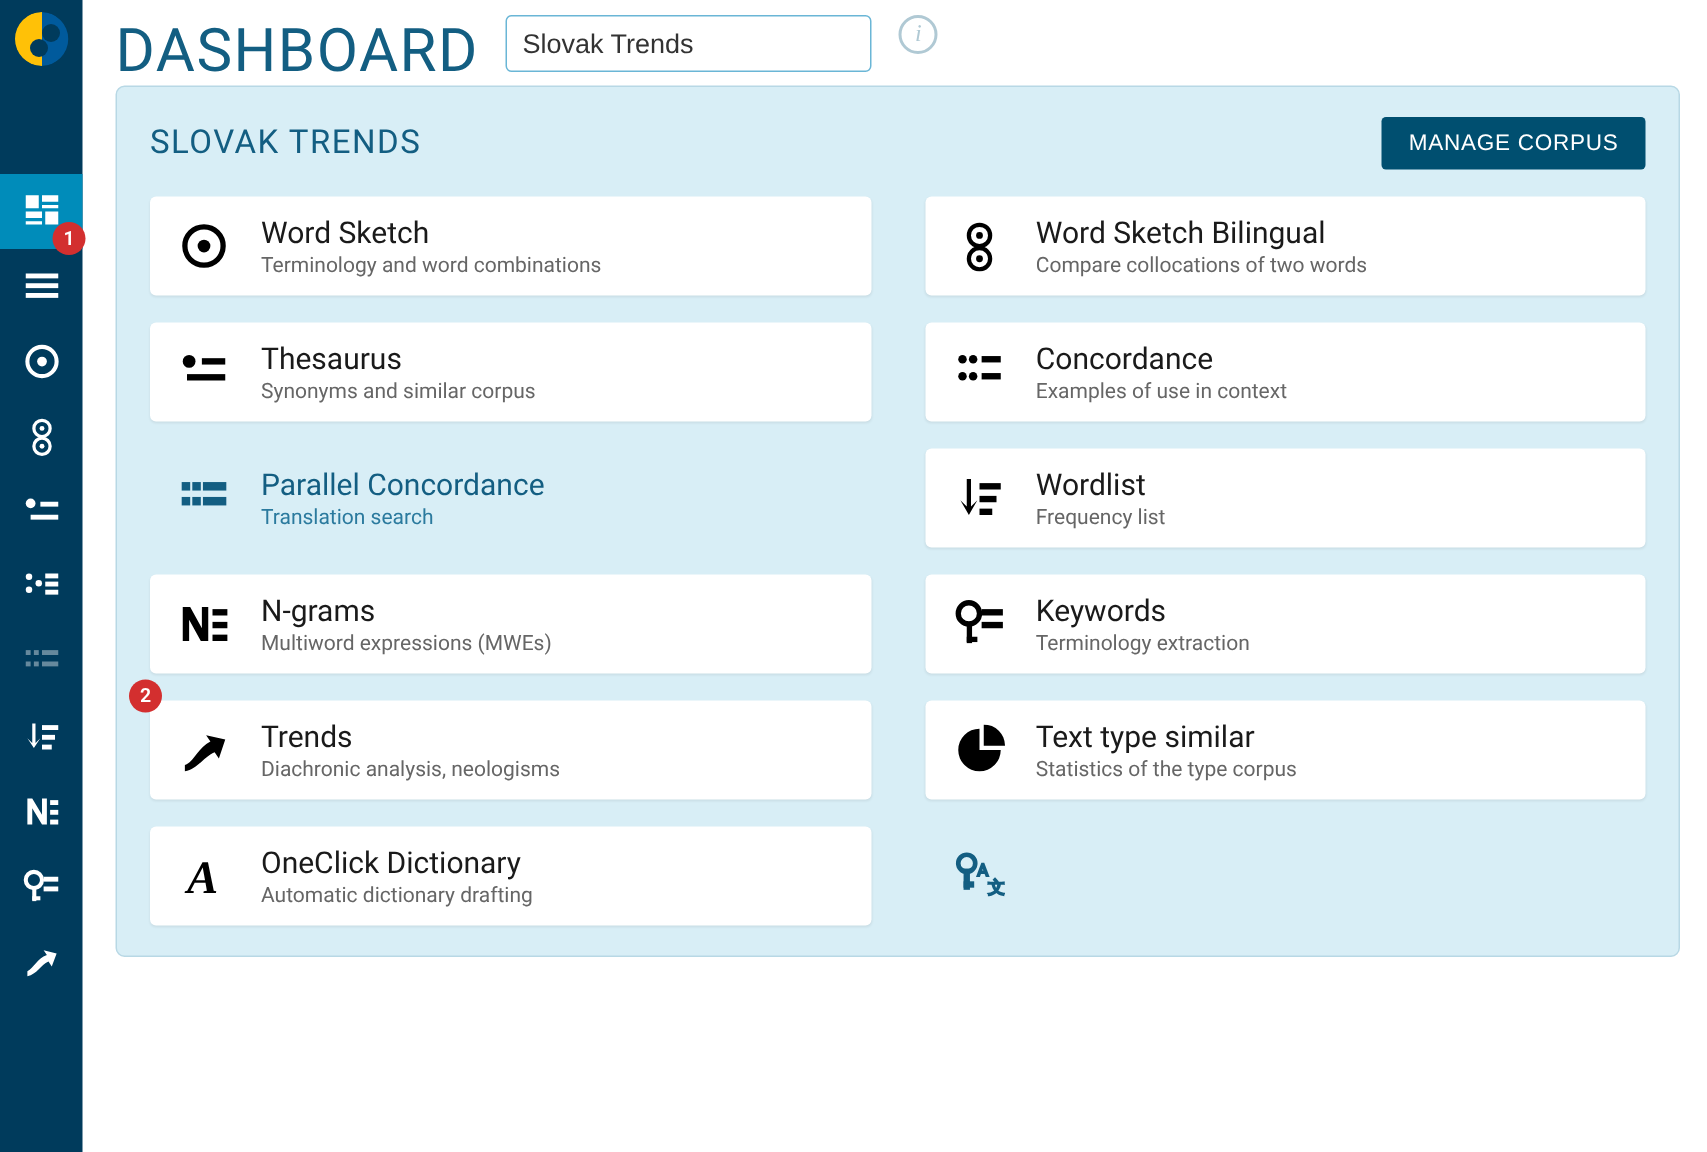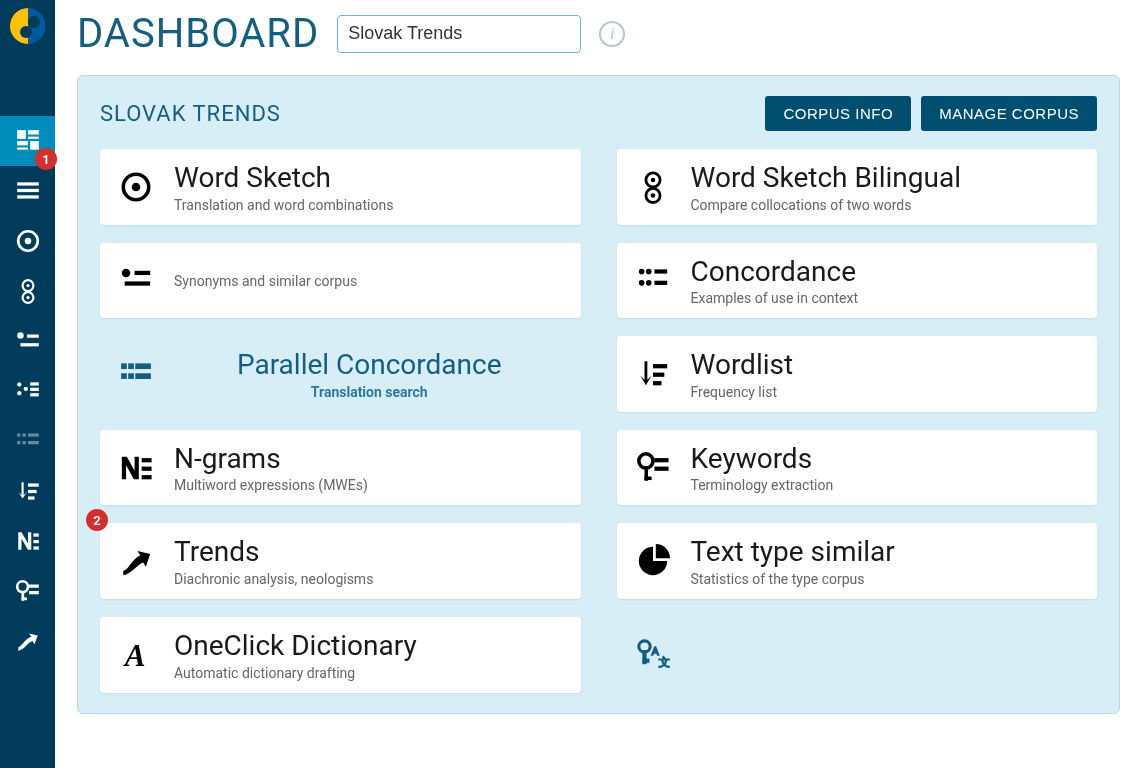--- a/index.html
+++ b/index.html
@@ -65,23 +65,22 @@
     font-size: 13px; font-weight: 600;
     z-index: 10;
   }
   .main {
     flex: 1;
     padding: 10px 18px 0 22px;
     overflow: hidden;
   }
   .topbar {
     display: flex;
-    align-items: center;
     gap: 18px;
-    margin-bottom: 18px;
+    margin-bottom: 0;
   }
   .page-title {
     font-size: 40px;
     font-weight: 400;
     color: #135e82;
     letter-spacing: 1px;
   }
   .search-wrap {
     display: flex;
     align-items: center;
@@ -150,34 +149,33 @@
     display: flex;
     align-items: center;
     gap: 18px;
     cursor: pointer;
     min-height: 66px;
     position: relative;
   }
   .card.ghost {
     background: transparent;
     box-shadow: none;
-    text-align: center;
   }
   .card.ghost .card-title { color: #135e82; }
-  .card.ghost .card-sub { color: #2b7a9e; font-weight: bold; }
+  .card.ghost .card-sub { color: #2b7a9e; }
   .card.ghost .card-icon svg { fill: #135e82; stroke: #135e82; }
   .card-icon {
     width: 40px;
     display: flex; align-items: center; justify-content: center;
     flex-shrink: 0;
   }
   .card-icon svg { width: 34px; height: 34px; fill: #000; }
   .card-body { flex: 1; }
   .card-title {
-    font-size: 28px;
+    font-size: 20px;
     color: #1a1a1a;
     line-height: 1.2;
   }
   .card-sub {
     font-size: 14px;
     color: #666;
     margin-top: 2px;
   }
 </style>
 </head>
@@ -299,36 +297,35 @@
           <circle cx="10" cy="10" r="6" fill="none" stroke="#7fb8d1" stroke-width="2.5"></circle>
           <line x1="15" y1="15" x2="21" y2="21" stroke="#7fb8d1" stroke-width="2.5"></line>
         </svg>
     </div>
     <div class="info-icon">i</div>
   </div>
 
   <div class="panel">
     <div class="panel-header">
       <div class="panel-title">SLOVAK TRENDS</div>
-      <button class="btn">CORPUS INFO</button>
       <button class="btn">MANAGE CORPUS</button>
     </div>
 
     <div class="grid">
 
       <div class="card">
         <div class="card-icon">
           <svg viewBox="0 0 24 24">
               <circle cx="12" cy="12" r="9" fill="none" stroke="#000" stroke-width="2.5"></circle>
               <circle cx="12" cy="12" r="3"></circle>
             </svg>
         </div>
         <div class="card-body">
           <div class="card-title">Word Sketch</div>
-          <div class="card-sub">Translation and word combinations</div>
+          <div class="card-sub">Terminology and word combinations</div>
         </div>
       </div>
 
       <div class="card">
         <div class="card-icon">
           <svg viewBox="0 0 24 24">
               <circle cx="12" cy="7" r="5" fill="none" stroke="#000" stroke-width="2"></circle>
               <circle cx="12" cy="7" r="1.6"></circle>
               <circle cx="12" cy="18" r="5" fill="none" stroke="#000" stroke-width="2"></circle>
               <circle cx="12" cy="18" r="1.6"></circle>
@@ -342,20 +339,21 @@
 
       <div class="card">
         <div class="card-icon">
           <svg viewBox="0 0 24 24">
               <circle cx="5" cy="7" r="3"></circle>
               <rect x="11" y="5.5" width="11" height="3"></rect>
               <rect x="4" y="13" width="18" height="3"></rect>
             </svg>
         </div>
         <div class="card-body">
+          <div class="card-title">Thesaurus</div>
           <div class="card-sub">Synonyms and similar corpus</div>
         </div>
       </div>
 
       <div class="card">
         <div class="card-icon">
           <svg viewBox="0 0 24 24">
               <circle cx="4" cy="6" r="2"></circle>
               <circle cx="9" cy="6" r="2"></circle>
               <rect x="13" y="4.5" width="9" height="3"></rect>

